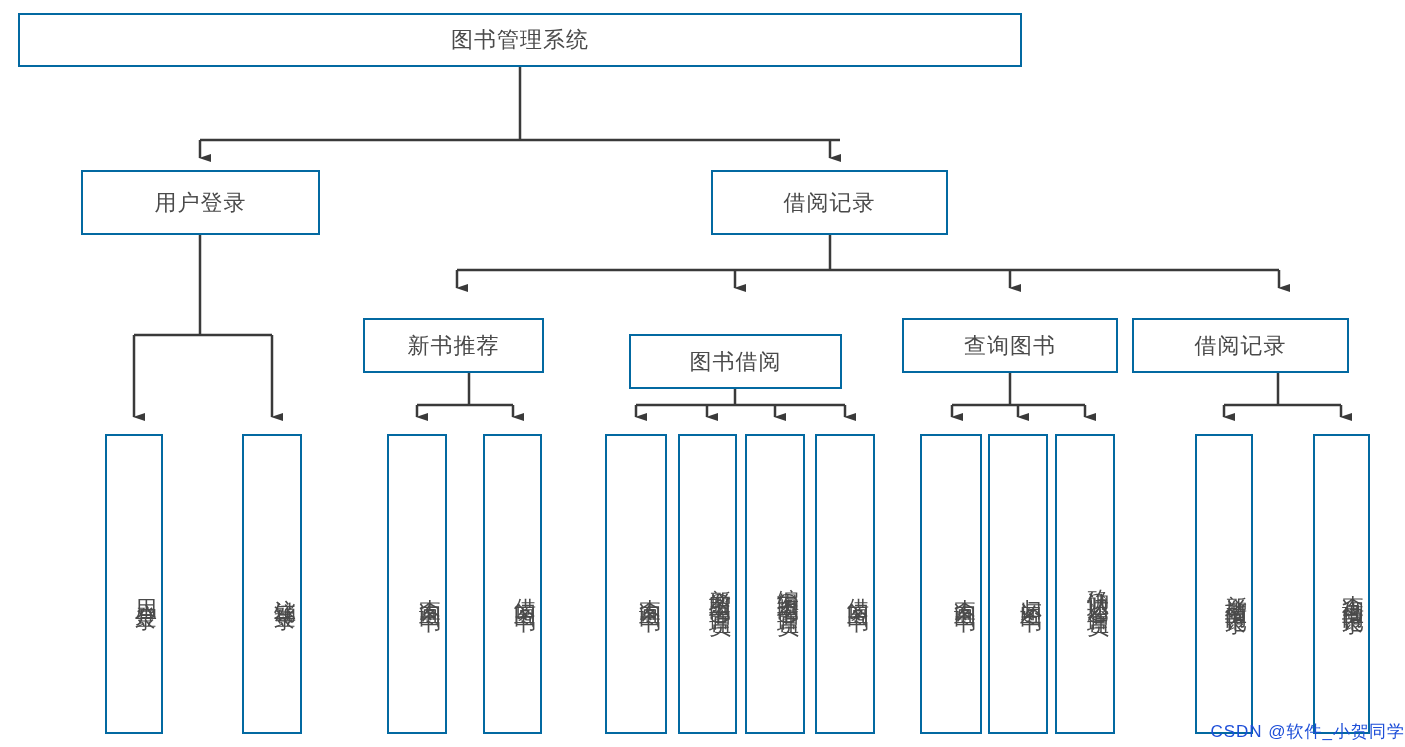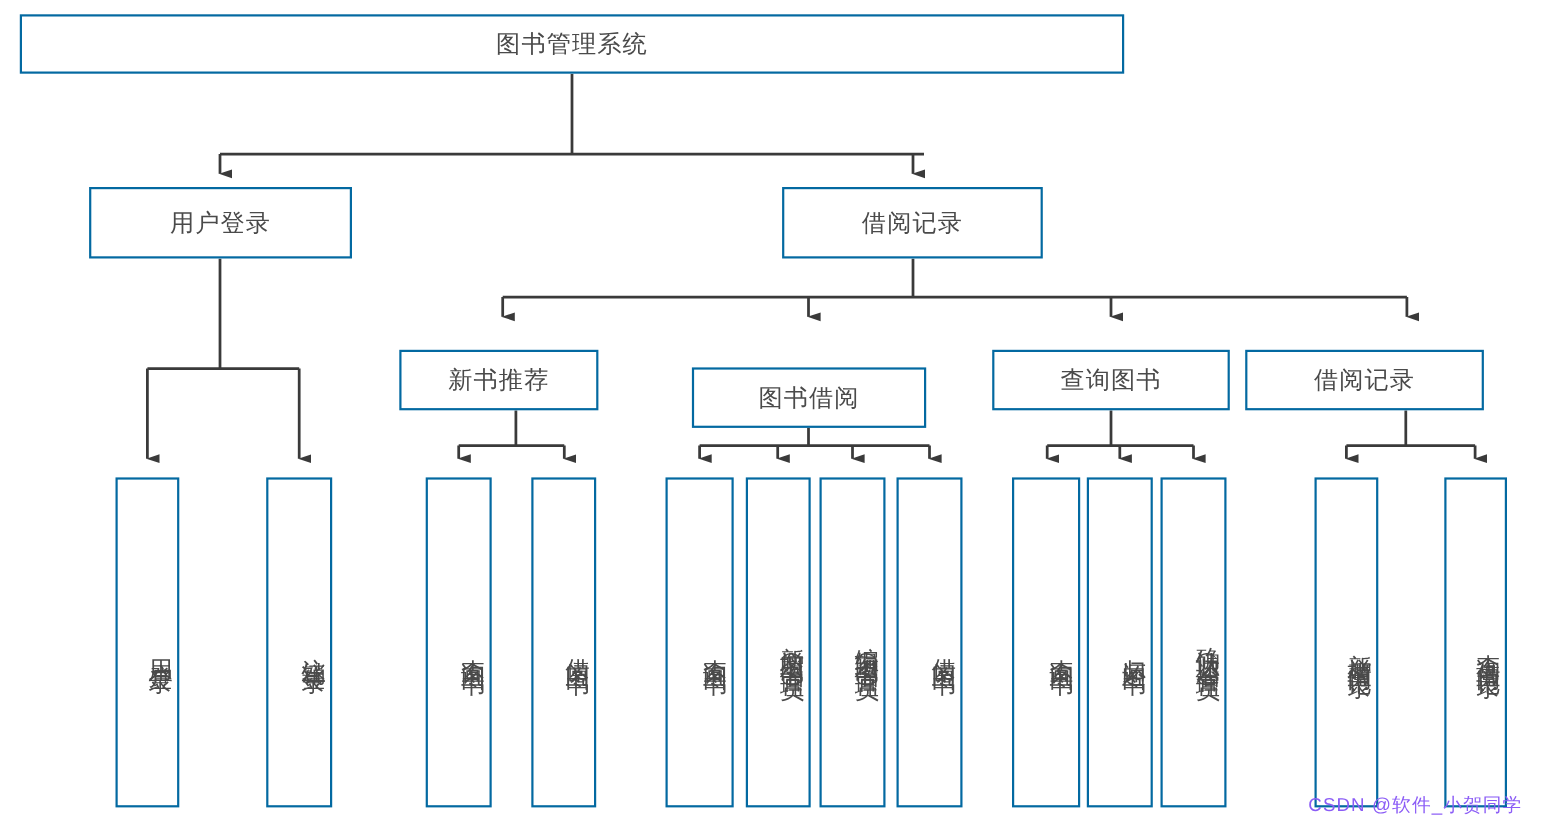--- a/index.html
+++ b/index.html
@@ -5,21 +5,21 @@
   html,body{margin:0;padding:0;background:#ffffff;}
   body{font-family:"Liberation Sans","DejaVu Sans",sans-serif;}
   #canvas{position:relative;width:1405px;height:747px;background:#fff;overflow:hidden;}
   svg.edges{position:absolute;left:0;top:0;width:1405px;height:747px;pointer-events:none;}
   .node{position:absolute;box-sizing:border-box;border:2px solid #0369a1;background:#fff;
         display:flex;align-items:center;justify-content:center;color:#4a4a4a;}
   .node.h{font-size:22px;letter-spacing:1px;}
   .node.v{writing-mode:vertical-rl;text-orientation:upright;font-size:22px;
           letter-spacing:4px;padding-top:10px;align-items:flex-start;}
   .node .lbl{display:block;white-space:nowrap;}
-  .watermark{position:absolute;right:21px;bottom:4px;font-size:17px;color:#8b5cf6;
+  .watermark{position:absolute;right:0;bottom:4px;font-size:17px;color:#1d4ed8;
              letter-spacing:1px;white-space:nowrap;}
 </style>
 </head>
 <body>
 
 <div id="canvas">
 
   <svg class="edges" viewBox="0 0 1405 747" xmlns="http://www.w3.org/2000/svg">
     <defs>
       <marker id="arr" markerWidth="10" markerHeight="12" refX="4" refY="11" orient="auto" markerUnits="userSpaceOnUse">

